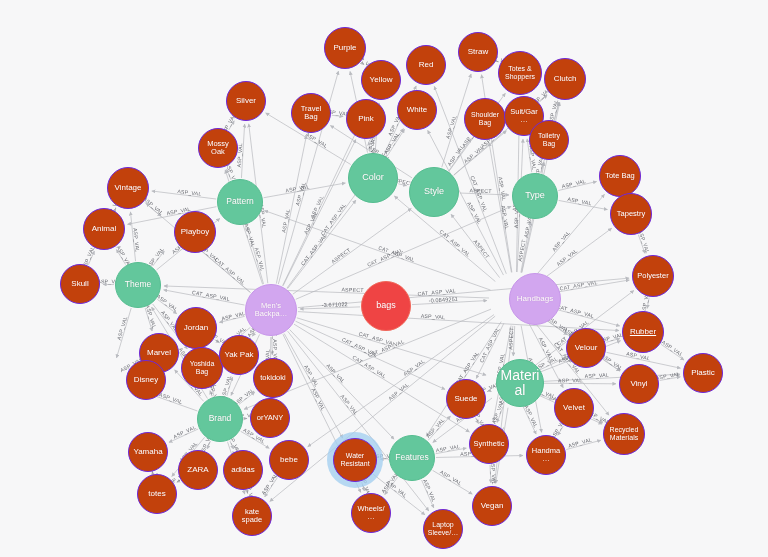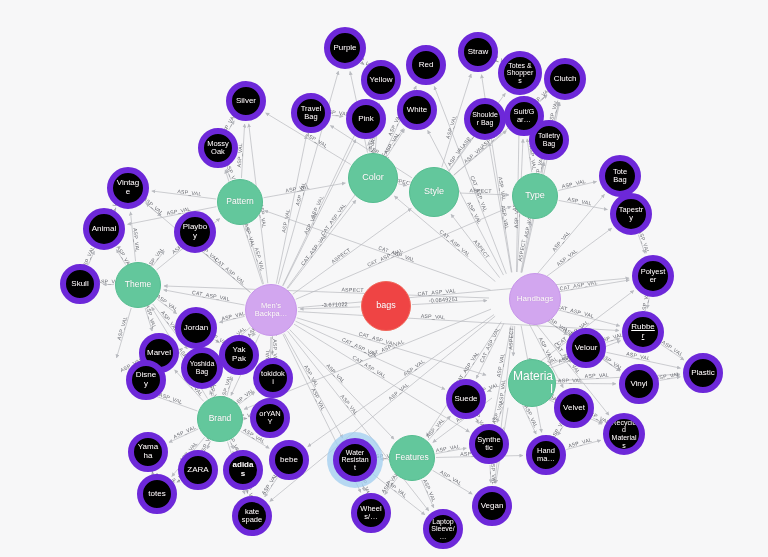--- a/index.html
+++ b/index.html
@@ -53,21 +53,21 @@
     line-height: 1.08;
     overflow: hidden;
     padding: 2px;
   }
   .node-label {
     display: block;
     width: 100%;
     word-break: break-word;
     text-shadow: 0 0 1px rgba(120,60,80,0.25);
   }
-  .node.pink  { background: #000000; border: 6px solid #6d28d9; }
+  .node.pink  { background: #c2410c; border: 1px solid #6d28d9; }
   .node.green { background: #63c79c; border: 1px solid #55bd90; }
   .node.purple{ background: #d2a6ef; border: 1px solid #c796ea; }
   .node.salmon{ background: #ef4444; border: 1px solid #f0675a; }
   .node.selected {
     box-shadow: 0 0 0 6px rgba(160,205,240,0.75);
   }
 </style>
 </head>
 <body>
 
@@ -422,21 +422,21 @@
       </div>
       <div class="node green" title="Pattern" style="left: 217px; top: 179px; width: 46px; height: 46px; font-size: 8.5px;">
         <span class="node-label">Pattern</span>
       </div>
       <div class="node green" title="Theme" style="left: 115px; top: 262px; width: 46px; height: 46px; font-size: 8.5px;">
         <span class="node-label">Theme</span>
       </div>
       <div class="node green" title="Brand" style="left: 197px; top: 396px; width: 46px; height: 46px; font-size: 8.5px;">
         <span class="node-label">Brand</span>
       </div>
-      <div class="node green" title="Material" style="left: 508px; top: 359px; width: 48px; height: 48px; font-size: 12px; text-align: right;">
+      <div class="node green" title="Material" style="left: 496px; top: 359px; width: 48px; height: 48px; font-size: 14px;">
         <span class="node-label">Material</span>
       </div>
       <div class="node green" title="Features" style="left: 389px; top: 435px; width: 46px; height: 46px; font-size: 8.5px;">
         <span class="node-label">Features</span>
       </div>
       <div class="node pink" title="Purple" style="left: 324px; top: 27px; width: 42px; height: 42px; font-size: 8px;">
         <span class="node-label">Purple</span>
       </div>
       <div class="node pink" title="Yellow" style="left: 361px; top: 60px; width: 40px; height: 40px; font-size: 8px;">
         <span class="node-label">Yellow</span>
@@ -548,21 +548,21 @@
       </div>
       <div class="node pink" title="Disney" style="left: 90px; top: 360px; width: 40px; height: 40px; font-size: 8px; margin-left: 36px;">
         <span class="node-label">Disney</span>
       </div>
       <div class="node pink" title="Yamaha" style="left: 128px; top: 432px; width: 40px; height: 40px; font-size: 8px;">
         <span class="node-label">Yamaha</span>
       </div>
       <div class="node pink" title="ZARA" style="left: 178px; top: 450px; width: 40px; height: 40px; font-size: 8px;">
         <span class="node-label">ZARA</span>
       </div>
-      <div class="node pink" title="adidas" style="left: 223px; top: 450px; width: 40px; height: 40px; font-size: 8px; font-weight: bold;">
+      <div class="node pink" title="adidas" style="left: 223px; top: 450px; width: 40px; height: 40px; font-size: 8px;">
         <span class="node-label">adidas</span>
       </div>
       <div class="node pink" title="bebe" style="left: 269px; top: 440px; width: 40px; height: 40px; font-size: 8px;">
         <span class="node-label">bebe</span>
       </div>
       <div class="node pink" title="totes" style="left: 137px; top: 474px; width: 40px; height: 40px; font-size: 8px;">
         <span class="node-label">totes</span>
       </div>
       <div class="node pink" title="kate spade" style="left: 232px; top: 496px; width: 40px; height: 40px; font-size: 7.5px;">
         <span class="node-label">kate spade</span>

